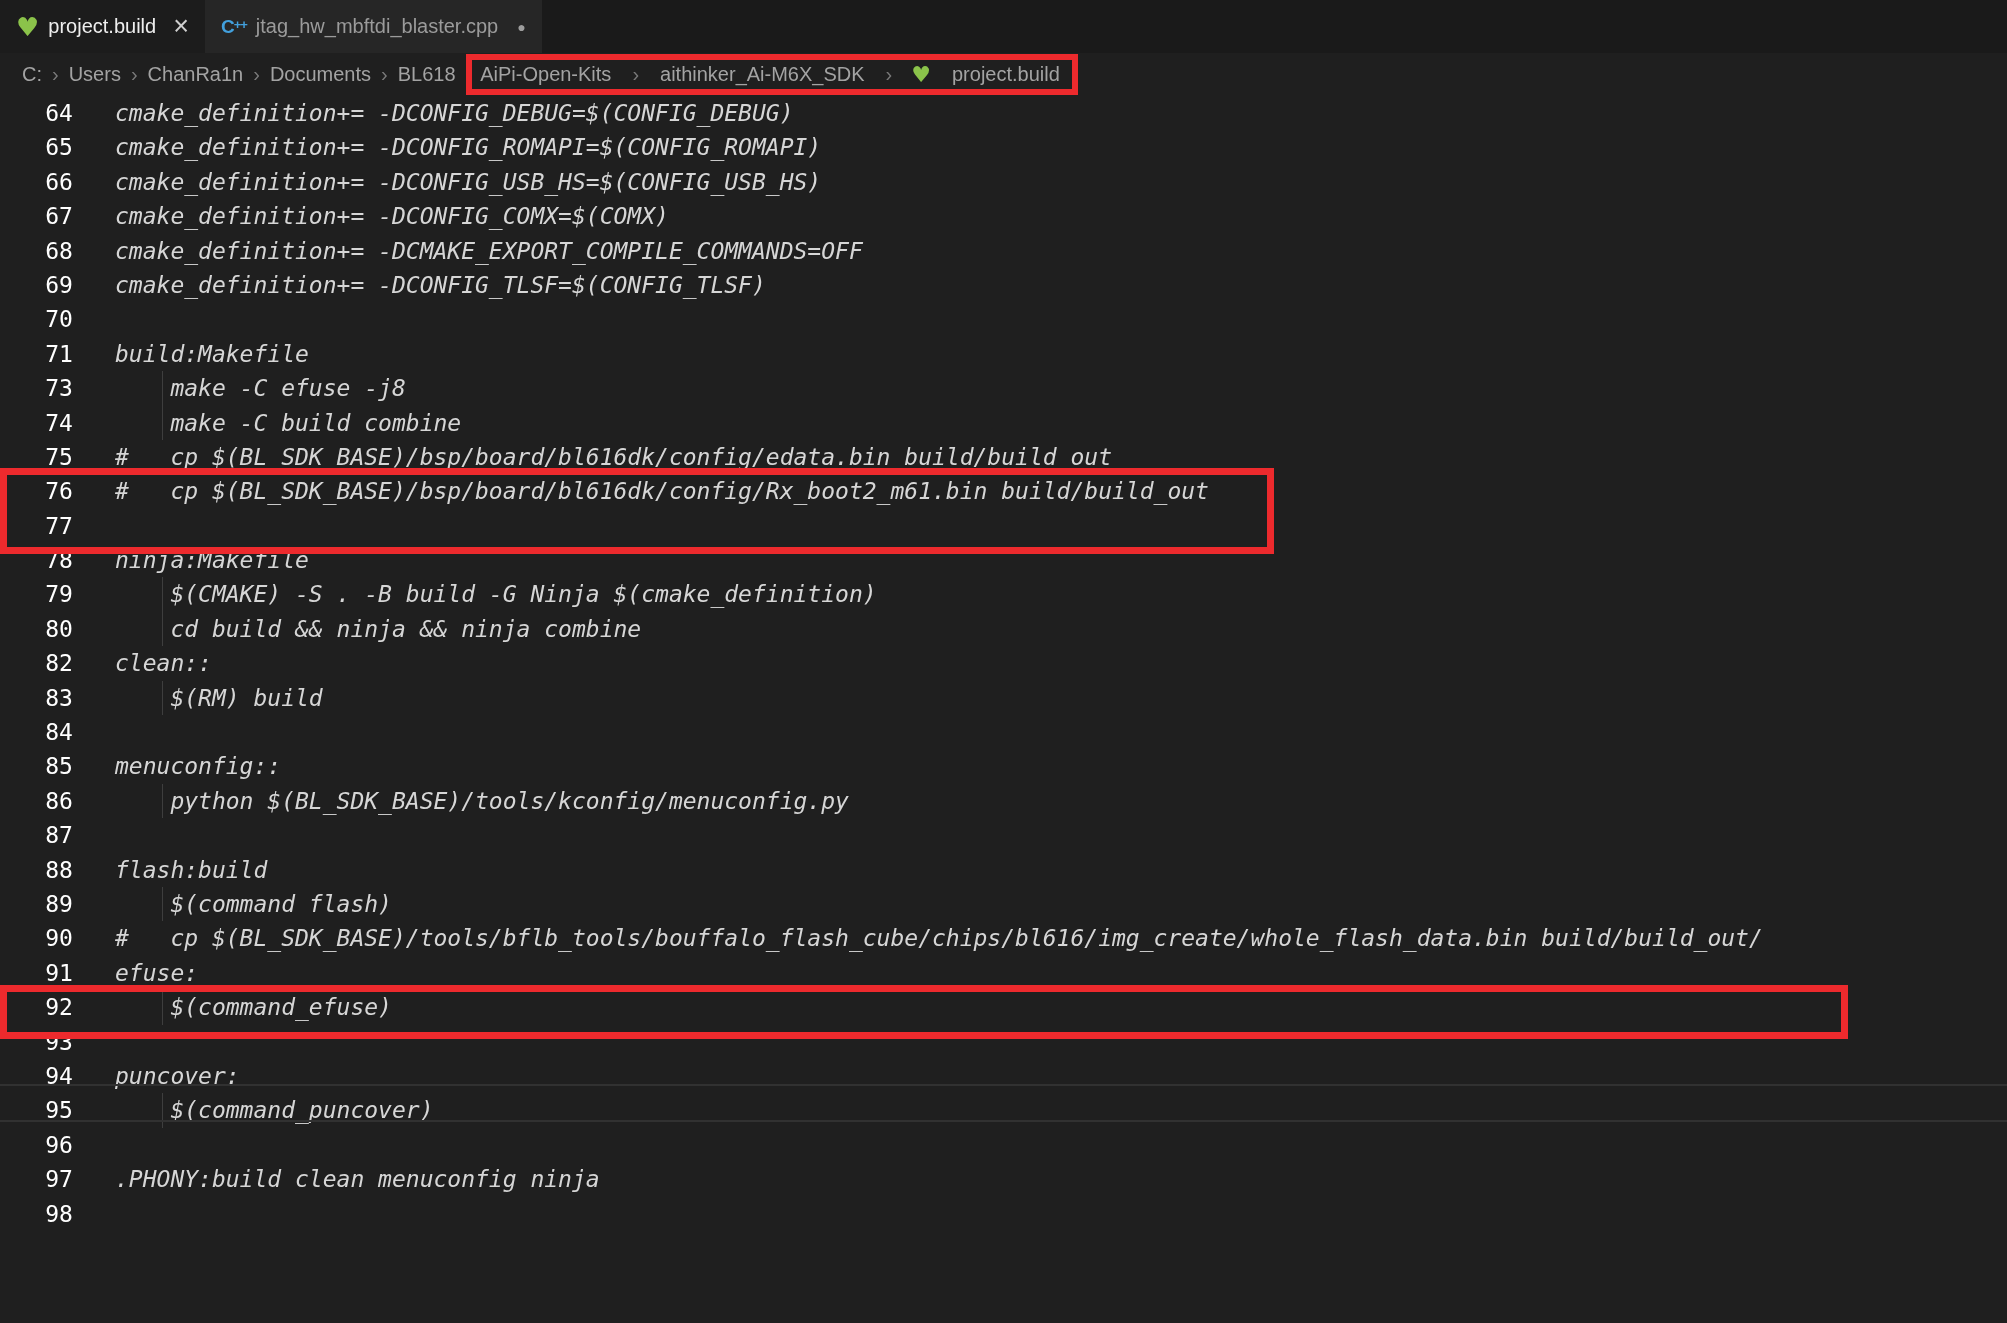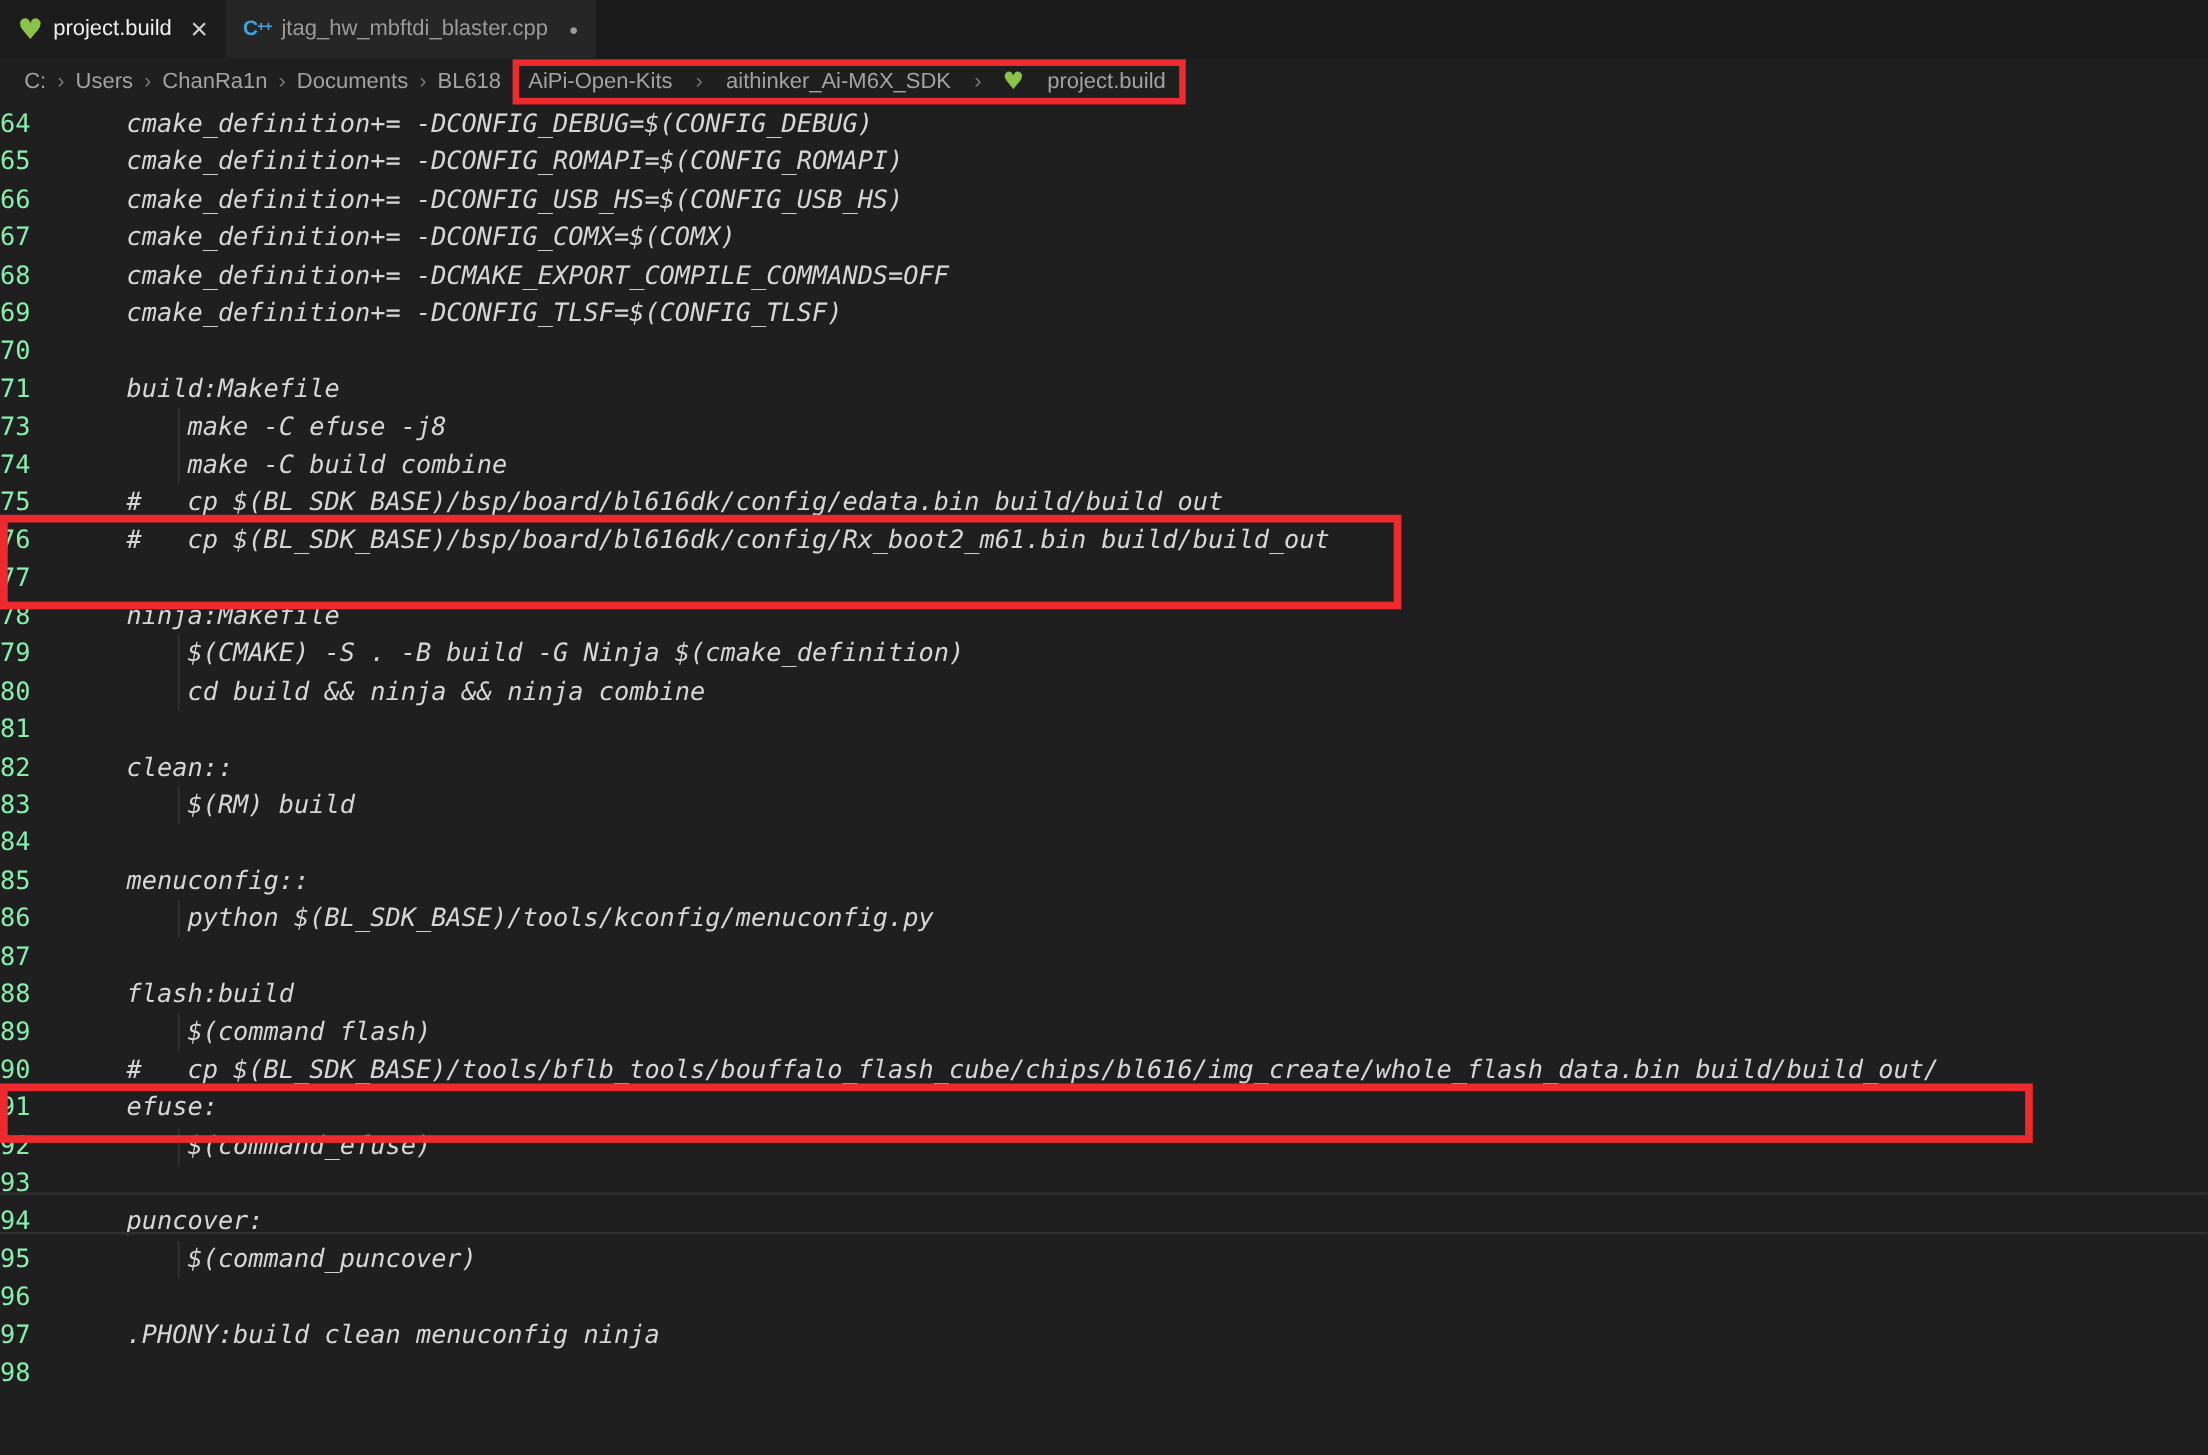--- a/index.html
+++ b/index.html
@@ -54,22 +54,23 @@
   .code-row {
     display: flex;
     height: 34.4px; line-height: 34.4px;
     font-family: "DejaVu Sans Mono", "Liberation Mono", monospace;
     font-size: 23px;
     white-space: pre;
     position: relative;
   }
   .gutter {
     width: 86px; flex: 0 0 86px;
-    text-align: left;
-    color: #86efac;
+    text-align: center;
+    color: #ffffff;
+    padding-left: 32px;
   }
   .code-text { color: #d6d6d6; padding-left: 29px; font-style: italic; }
   
   .code-row.guide::before {
     content: "";
     position: absolute;
     left: 162px; top: 0; bottom: 0;
     width: 1px; background: #3e3e3e;
   }
   
@@ -143,21 +144,20 @@
         <div class="code-row"><span class="gutter">70</span><span class="code-text"></span></div>
         <div class="code-row"><span class="gutter">71</span><span class="code-text">build:Makefile</span></div>
         <div class="code-row guide"><span class="gutter">73</span><span class="code-text">    make -C efuse -j8</span></div>
         <div class="code-row guide"><span class="gutter">74</span><span class="code-text">    make -C build combine</span></div>
         <div class="code-row"><span class="gutter">75</span><span class="code-text">#   cp $(BL_SDK_BASE)/bsp/board/bl616dk/config/edata.bin build/build_out</span></div>
         <div class="code-row"><span class="gutter">76</span><span class="code-text">#   cp $(BL_SDK_BASE)/bsp/board/bl616dk/config/Rx_boot2_m61.bin build/build_out</span></div>
         <div class="code-row"><span class="gutter">77</span><span class="code-text"></span></div>
         <div class="code-row"><span class="gutter">78</span><span class="code-text">ninja:Makefile</span></div>
         <div class="code-row guide"><span class="gutter">79</span><span class="code-text">    $(CMAKE) -S . -B build -G Ninja $(cmake_definition)</span></div>
         <div class="code-row guide"><span class="gutter">80</span><span class="code-text">    cd build &amp;&amp; ninja &amp;&amp; ninja combine</span></div>
-        <div class="code-row"><span class="gutter">81</span><span class="code-text"></span></div>
         <div class="code-row"><span class="gutter">82</span><span class="code-text">clean::</span></div>
         <div class="code-row guide"><span class="gutter">83</span><span class="code-text">    $(RM) build</span></div>
         <div class="code-row"><span class="gutter">84</span><span class="code-text"></span></div>
         <div class="code-row"><span class="gutter">85</span><span class="code-text">menuconfig::</span></div>
         <div class="code-row guide"><span class="gutter">86</span><span class="code-text">    python $(BL_SDK_BASE)/tools/kconfig/menuconfig.py</span></div>
         <div class="code-row"><span class="gutter">87</span><span class="code-text"></span></div>
         <div class="code-row"><span class="gutter">88</span><span class="code-text">flash:build</span></div>
         <div class="code-row guide"><span class="gutter">89</span><span class="code-text">    $(command flash)</span></div>
         <div class="code-row"><span class="gutter">90</span><span class="code-text">#   cp $(BL_SDK_BASE)/tools/bflb_tools/bouffalo_flash_cube/chips/bl616/img_create/whole_flash_data.bin build/build_out/</span></div>
         <div class="code-row"><span class="gutter">91</span><span class="code-text">efuse:</span></div>

